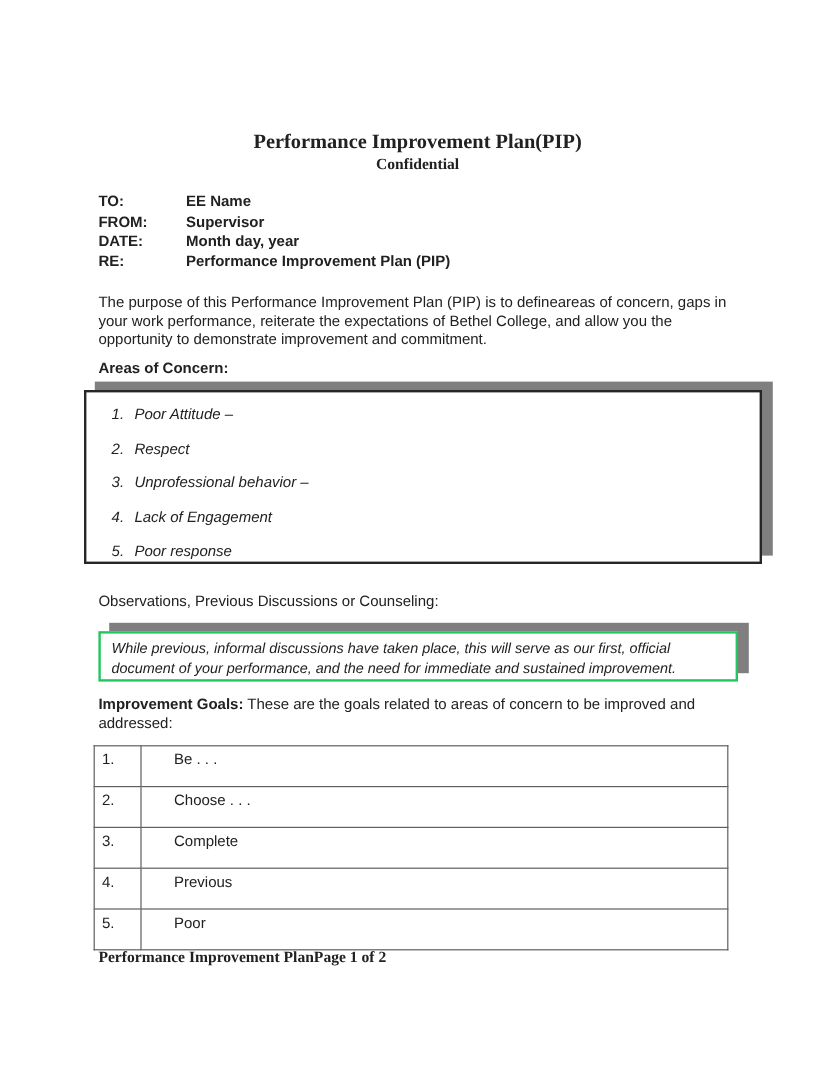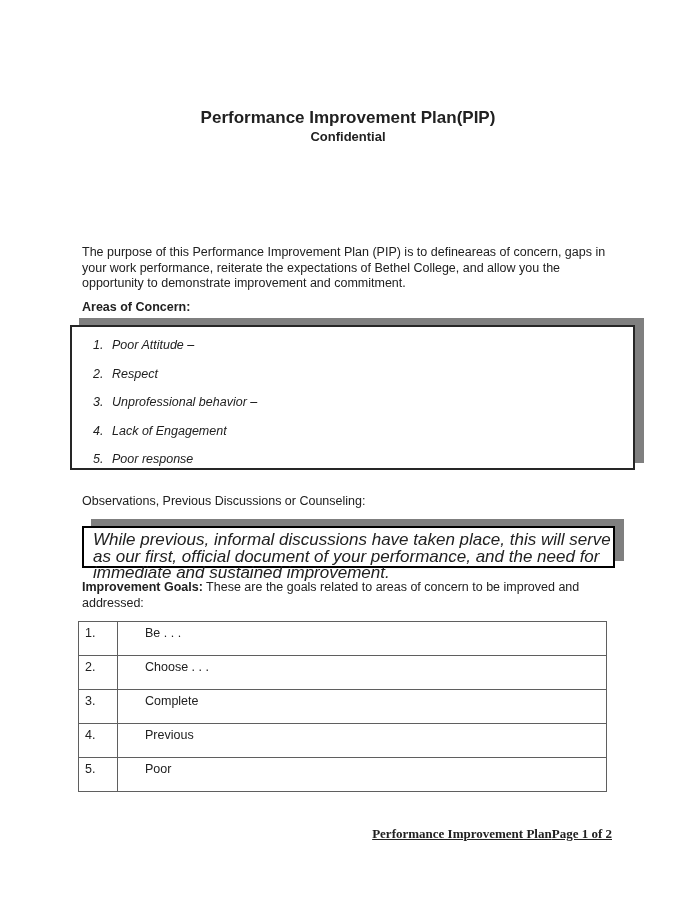--- a/index.html
+++ b/index.html
@@ -21,20 +21,21 @@
     background: #ffffff;
   }
 
   
   .title-block {
     position: absolute;
     top: 108px;
     left: 0;
     width: 696px;
     text-align: center;
+    font-family: Liberation Serif, serif;
   }
   .doc-title {
     font-size: 17px;
     font-weight: bold;
     line-height: 20px;
   }
   .doc-subtitle {
     font-size: 13px;
     font-weight: bold;
     line-height: 16px;
@@ -105,24 +106,24 @@
     font-weight: normal;
   }
   .obs-box {
     position: absolute;
     left: 82px;
     top: 526px;
     width: 533px;
     height: 42px;
     box-sizing: border-box;
     background: #ffffff;
-    border: 2px solid #000000;
+    border: 2px solid #22c55e;
     box-shadow: 9px -7px 0 #7f7f7f;
     font-style: italic;
-    font-size: 17px;
+    font-size: 12px;
     line-height: 16.5px;
     padding: 4px 0 0 9px;
   }
 
   
   .goals-para {
     position: absolute;
     left: 82px;
     top: 579px;
     width: 535px;
@@ -151,39 +152,56 @@
   }
   .goals-table td.goal {
     padding-left: 27px;
   }
 
   
   .footer {
     position: absolute;
     left: 82px;
     right: 84px;
-    top: 826px;
+    top: 790px;
     display: flex;
-    justify-content: flex-end;
+    justify-content: flex-start;
     font-family: "Liberation Serif", serif;
     font-weight: bold;
     font-size: 13px;
-    text-decoration: underline;
   }
 </style>
 </head>
 <body>
 
 <div class="page">
 
   <div class="title-block">
     <div class="doc-title">Performance Improvement Plan(PIP)</div>
     <div class="doc-subtitle">Confidential</div>
   </div>
 
+  <div class="memo">
+    <div class="memo-row">
+      <span class="memo-label">TO:</span>
+      <span class="memo-value">EE Name</span>
+    </div>
+    <div class="memo-row">
+      <span class="memo-label">FROM:</span>
+      <span class="memo-value">Supervisor</span>
+    </div>
+    <div class="memo-row">
+      <span class="memo-label">DATE:</span>
+      <span class="memo-value">Month day, year</span>
+    </div>
+    <div class="memo-row">
+      <span class="memo-label">RE:</span>
+      <span class="memo-value">Performance Improvement Plan (PIP)</span>
+    </div>
+  </div>
 
   <div class="purpose">The purpose of this Performance Improvement Plan (PIP) is to defineareas of concern, gaps in your work performance, reiterate the expectations of Bethel College, and allow you the opportunity to demonstrate improvement and commitment.</div>
 
   <div class="areas-heading">Areas of Concern:</div>
 
   <div class="areas-box">
     <ol class="areas-list">
       <li class="areas-item">
         <span class="areas-num">1.</span>
         <span class="areas-text">Poor Attitude –</span>

